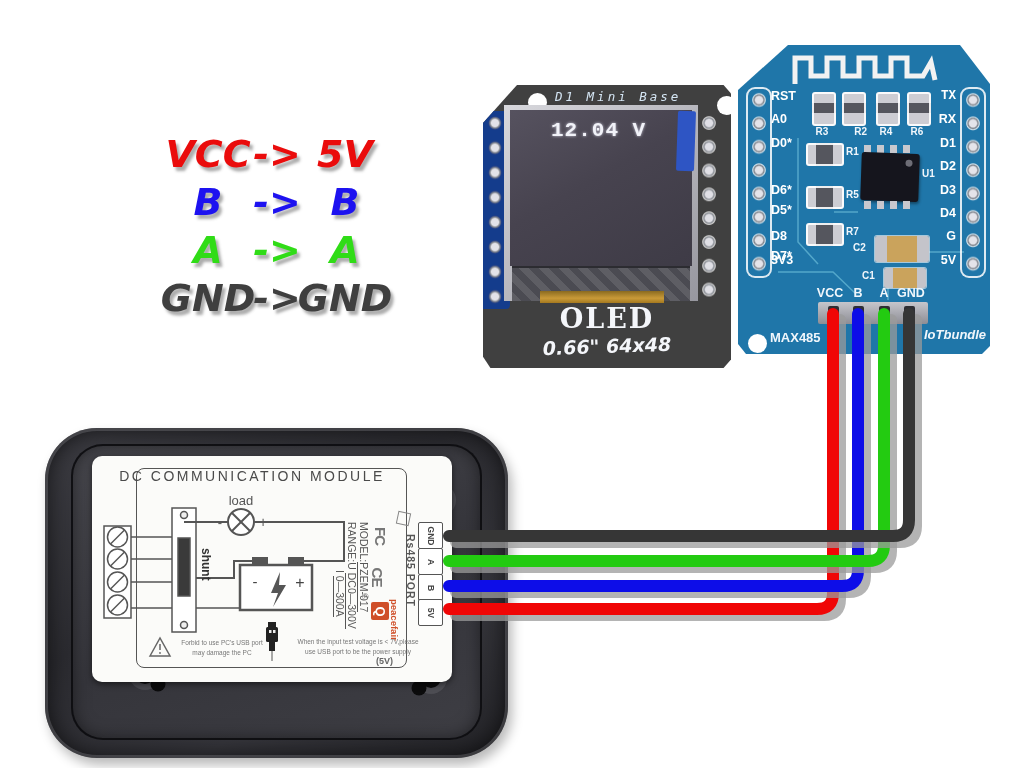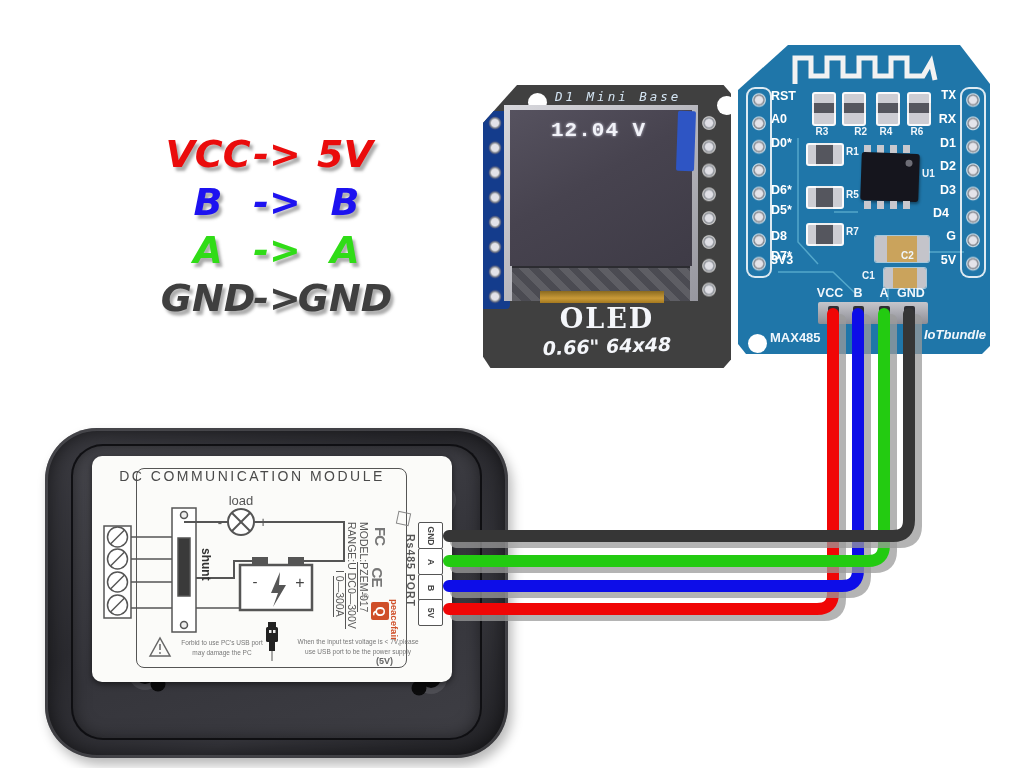--- a/index.html
+++ b/index.html
@@ -179,21 +179,21 @@
     <div class="pin-lab" style="left:33px;top:141px;">D6*</div>
     <div class="pin-lab" style="left:33px;top:164px;margin-top:43px;">D7*</div>
     <div class="pin-lab" style="left:33px;top:187px;">D8</div>
     <div class="pin-lab" style="left:33px;top:211px;">3V3</div>
 
     <div class="pin-lab rt" style="left:175px;width:43px;top:47px;font-family:Liberation Mono, monospace;">TX</div>
     <div class="pin-lab rt" style="left:175px;width:43px;top:70px;">RX</div>
     <div class="pin-lab rt" style="left:175px;width:43px;top:94px;">D1</div>
     <div class="pin-lab rt" style="left:175px;width:43px;top:117px;">D2</div>
     <div class="pin-lab rt" style="left:175px;width:43px;top:141px;">D3</div>
-    <div class="pin-lab rt" style="left:168px;width:43px;top:164px;">D4</div>
+    <div class="pin-lab rt" style="left:175px;width:43px;top:164px;">D4</div>
     <div class="pin-lab rt" style="left:175px;width:43px;top:187px;">G</div>
     <div class="pin-lab rt" style="left:175px;width:43px;top:211px;">5V</div>
 
     <div class="res-v" style="left:74px;top:50px;"></div>
     <div class="res-v" style="left:104px;top:50px;"></div>
     <div class="res-v" style="left:138px;top:50px;"></div>
     <div class="res-v" style="left:169px;top:50px;"></div>
     <div class="part-lab" style="left:69px;top:84px;width:30px;text-align:center;">R3</div>
     <div class="part-lab" style="left:99px;top:84px;width:30px;text-align:right;">R2</div>
     <div class="part-lab" style="left:133px;top:84px;width:30px;text-align:center;">R4</div>
@@ -205,21 +205,21 @@
     <div class="part-lab" style="left:108px;top:147px;">R5</div>
     <div class="res-h" style="left:68px;top:181px;"></div>
     <div class="part-lab" style="left:108px;top:184px;">R7</div>
 
     <div class="ic-legs" style="top:103px;"></div>
     <div class="ic"></div>
     <div class="ic-legs" style="top:159px;"></div>
     <div class="part-lab" style="left:184px;top:126px;text-align:center;">U1</div>
 
     <div class="cap" style="left:137px;top:194px;width:54px;height:26px;"></div>
-    <div class="part-lab" style="left:115px;top:208px;margin-left:48px;">C2</div>
+    <div class="part-lab" style="left:115px;top:200px;">C2</div>
     <div class="cap" style="left:146px;top:226px;width:42px;height:20px;"></div>
     <div class="part-lab" style="left:124px;top:228px;">C1</div>
 
     <div class="part-lab" style="left:78px;top:244px;width:28px;text-align:center;font-size:12.5px;">VCC</div>
     <div class="part-lab" style="left:108px;top:244px;width:24px;text-align:center;font-size:12.5px;">B</div>
     <div class="part-lab" style="left:134px;top:244px;width:24px;text-align:center;font-size:12.5px;">A</div>
     <div class="part-lab" style="left:158px;top:244px;width:30px;text-align:center;font-size:12.5px;">GND</div>
 
     <div class="conn-strip">
       <div class="conn-slot" style="left:10px;"></div>

